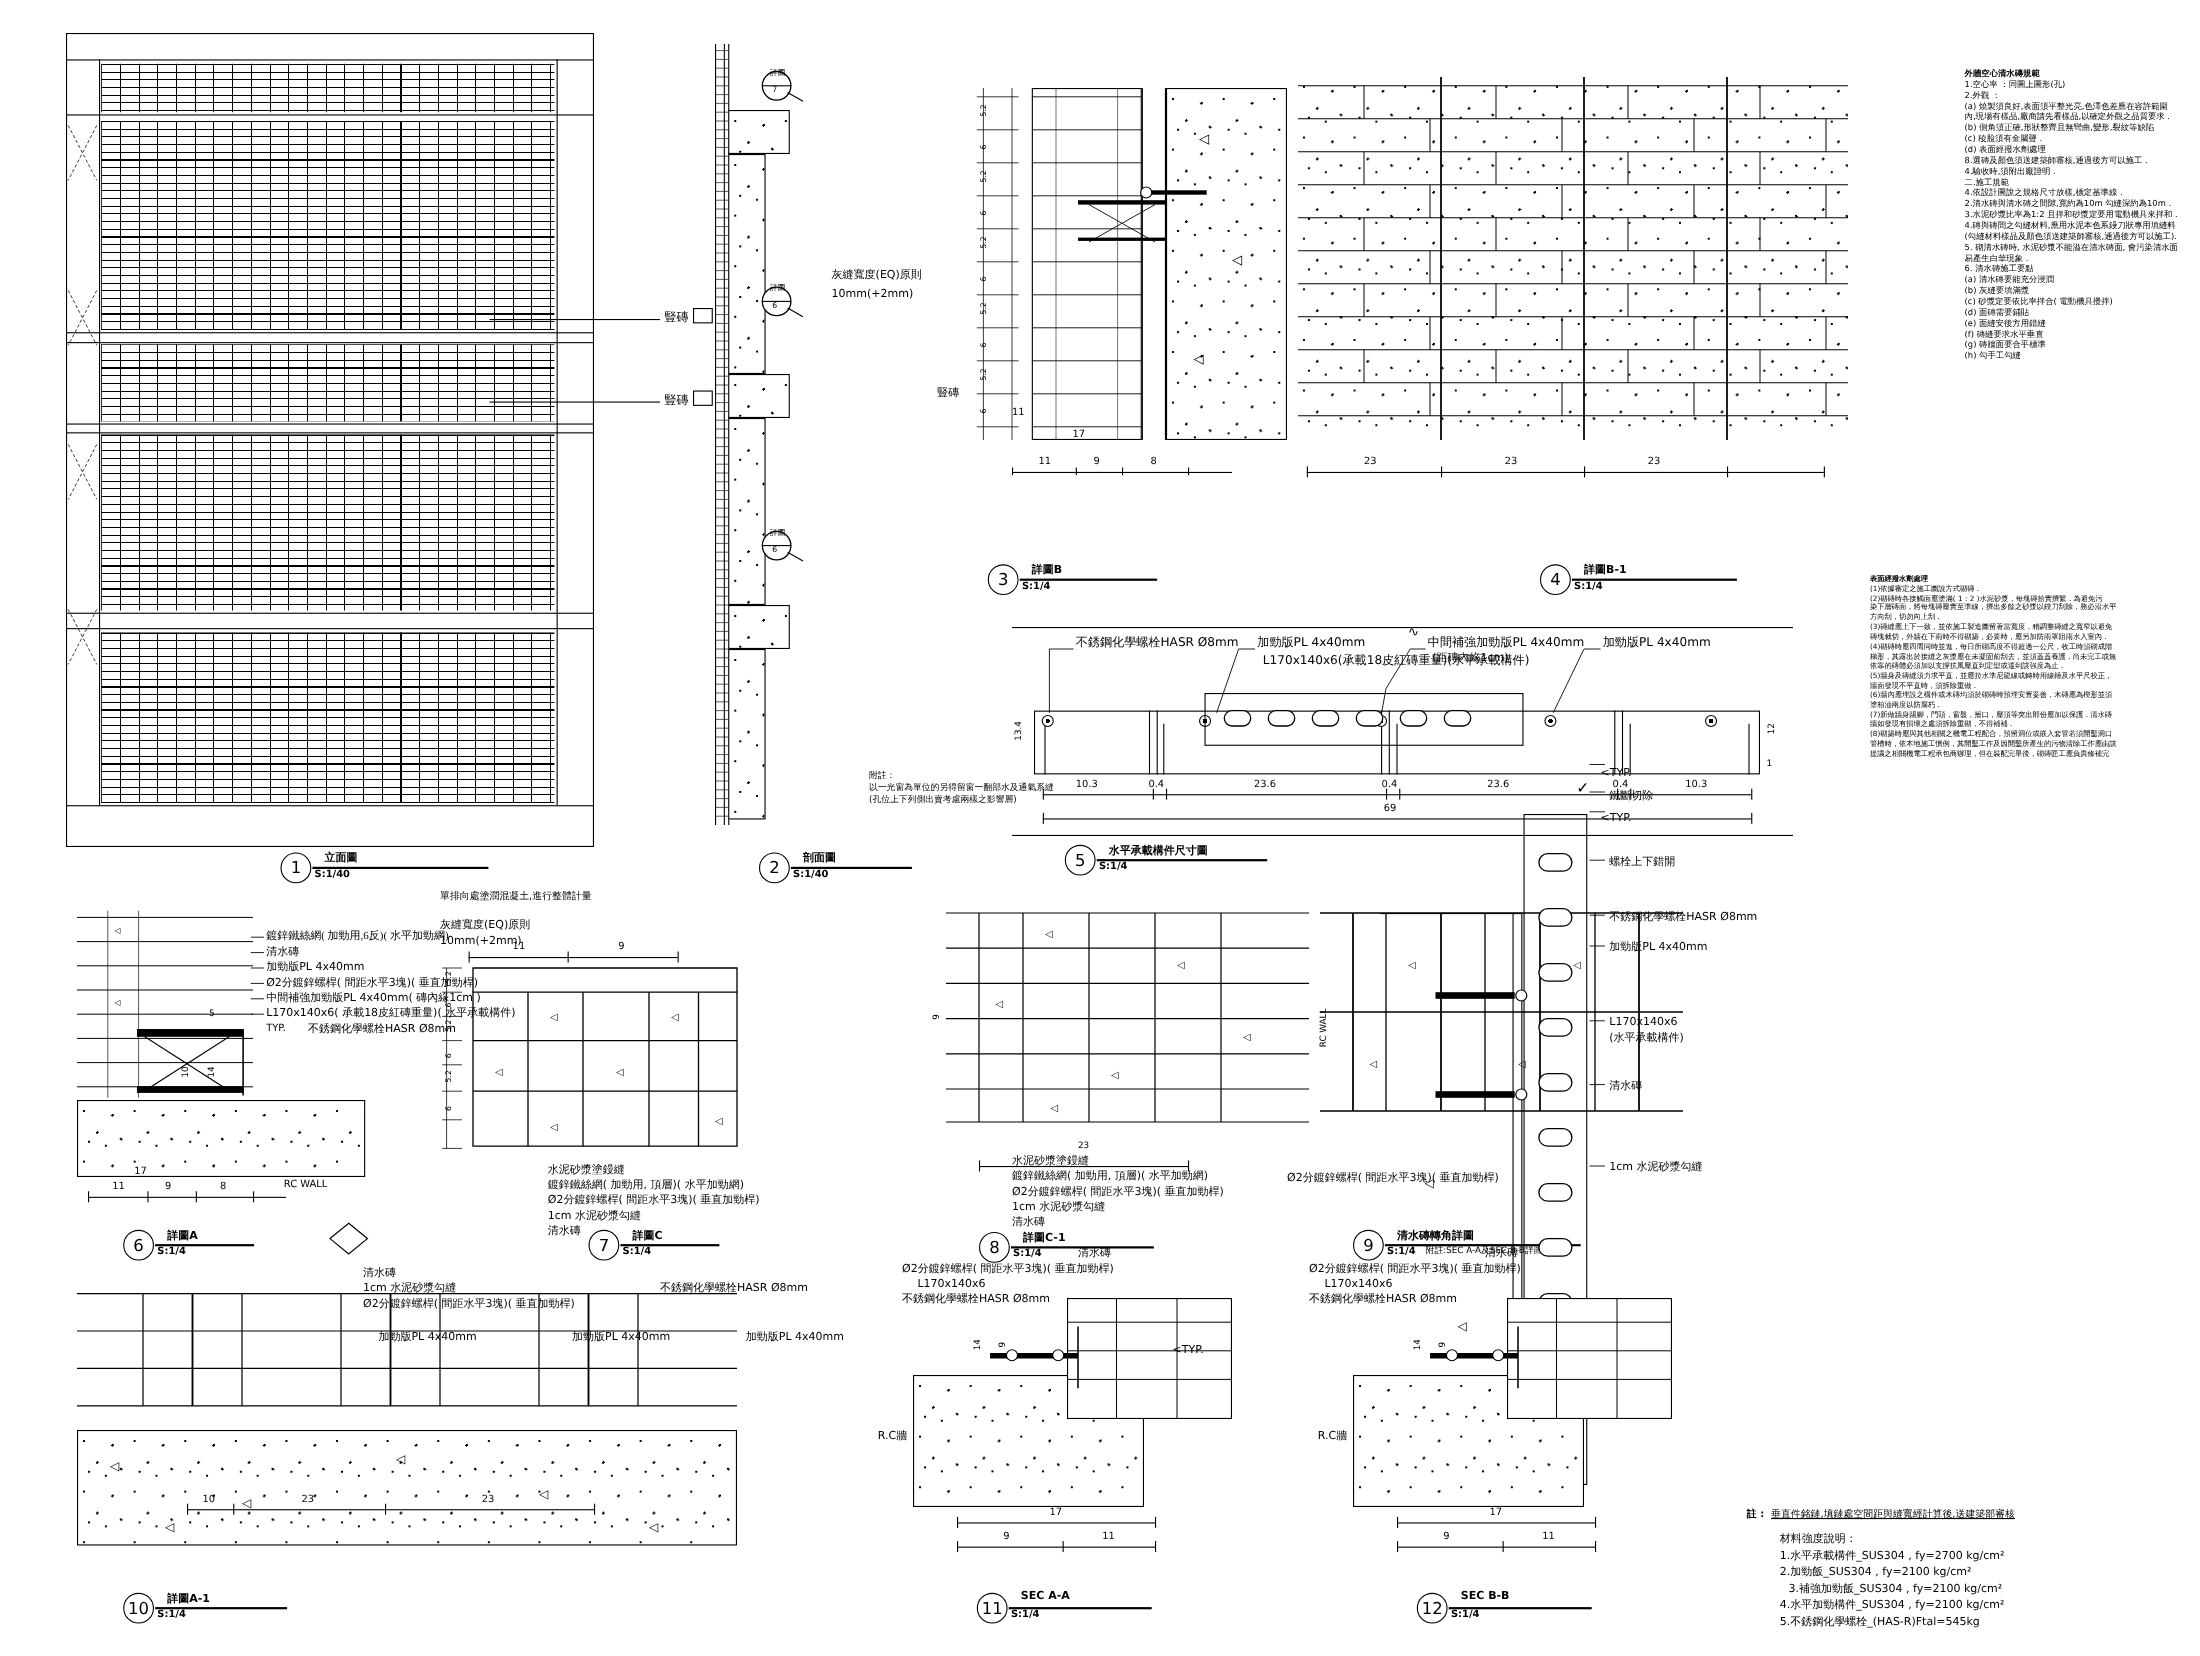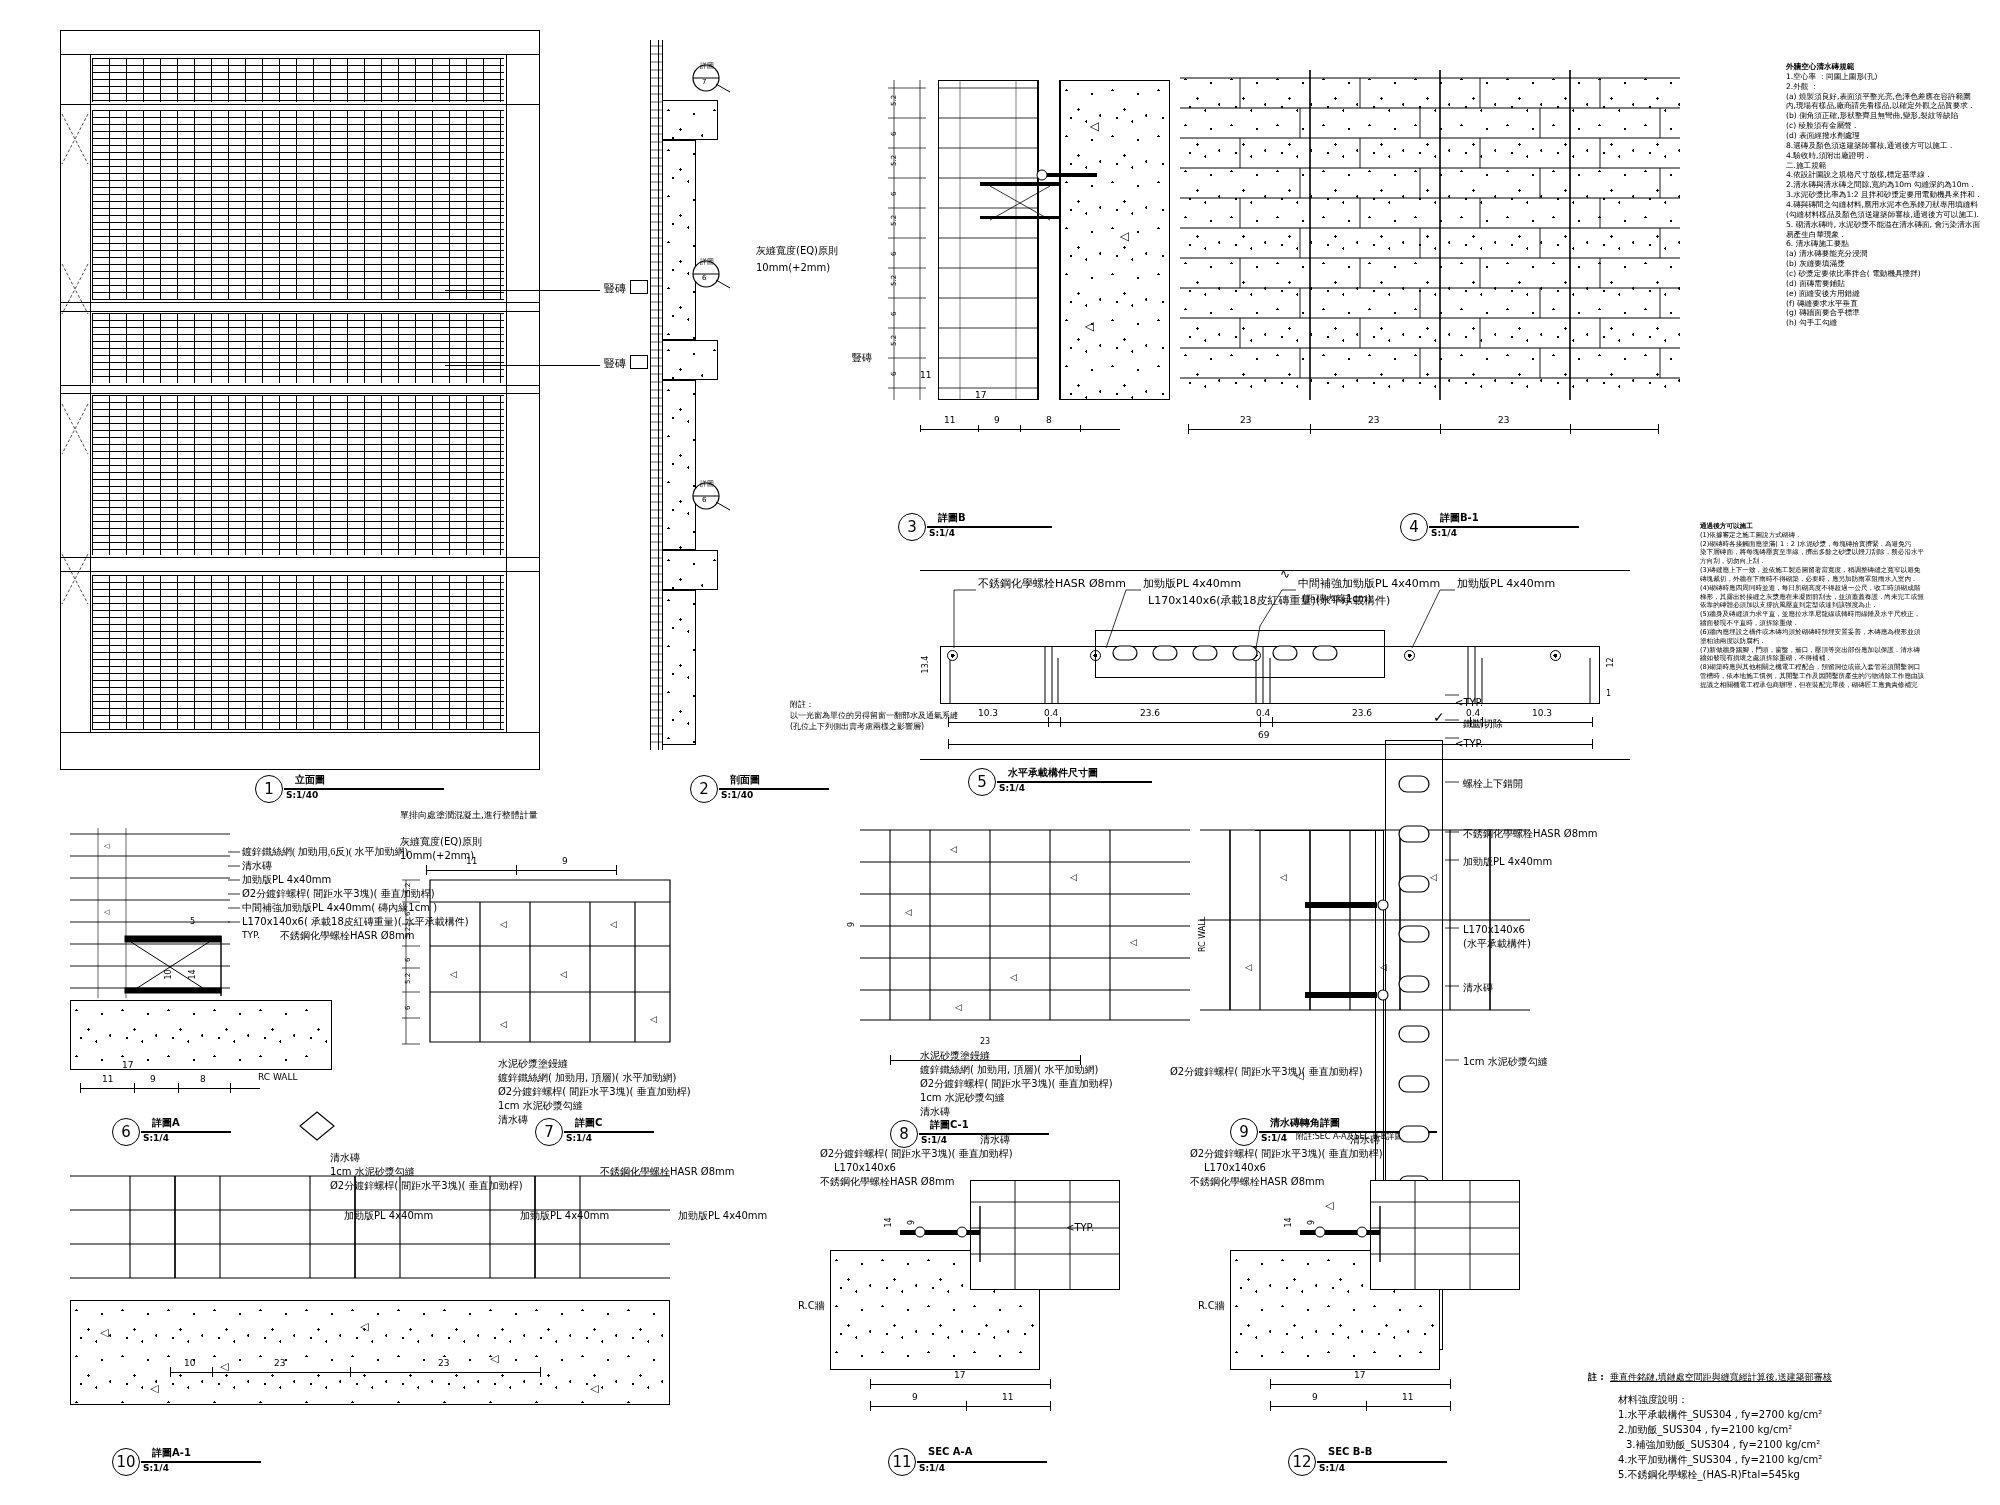--- a/index.html
+++ b/index.html
@@ -1000,21 +1000,21 @@
     <div>    (c)  砂漿定要依比率拌合( 電動機具攪拌)</div>
     <div>    (d)  面磚需要鋪貼</div>
     <div>    (e)  面縫安後方用錯縫</div>
     <div>    (f)  磚縫要求水平垂直</div>
     <div>    (g)  磚牆面要合乎標準</div>
     <div>    (h)  勾手工勾縫</div>
     <div></div>
   </div>
 
   <div class="notesblk cn" style="left:1700px;top:522px;width:300px;font-size:6.6px;line-height:1.34;">
-    <div class="bold">通過後方可以施工</div>
+    <div class="bold">表面經撥水劑處理</div>
     <div>(1)依據審定之施工圖說方式砌磚 .</div>
     <div>(2)砌磚時各接觸面應塗滿( 1：2 )水泥砂漿，每塊磚拾實擠緊 . 為避免污</div>
     <div>染下層磚面，將每塊磚壓實至準線，擠出多餘之砂漿以鏝刀刮除，務必沿水平</div>
     <div>方向刮，切勿向上刮 .</div>
     <div>(3)磚縫應上下一致，並依施工製造圖留著當寬度，稍調整磚縫之寬窄以避免</div>
     <div>磚塊裁切，外牆在下雨時不得砌築，必要時，應另加防雨罩阻雨水入室內 .</div>
     <div>(4)砌磚時應四周同時並進，每日所砌高度不得超過一公尺，收工時須砌成階</div>
     <div>梯形，其露出於接縫之灰漿應在未凝固前刮去，並須蓋蓋養護 . 尚未完工或無</div>
     <div>依靠的磚體必須加以支撐抗風壓直到定型或達到該強度為止 .</div>
     <div>(5)牆身及磚縫須力求平直，並應拉水準尼龍線或轉時用線錘及水平尺校正，</div>

